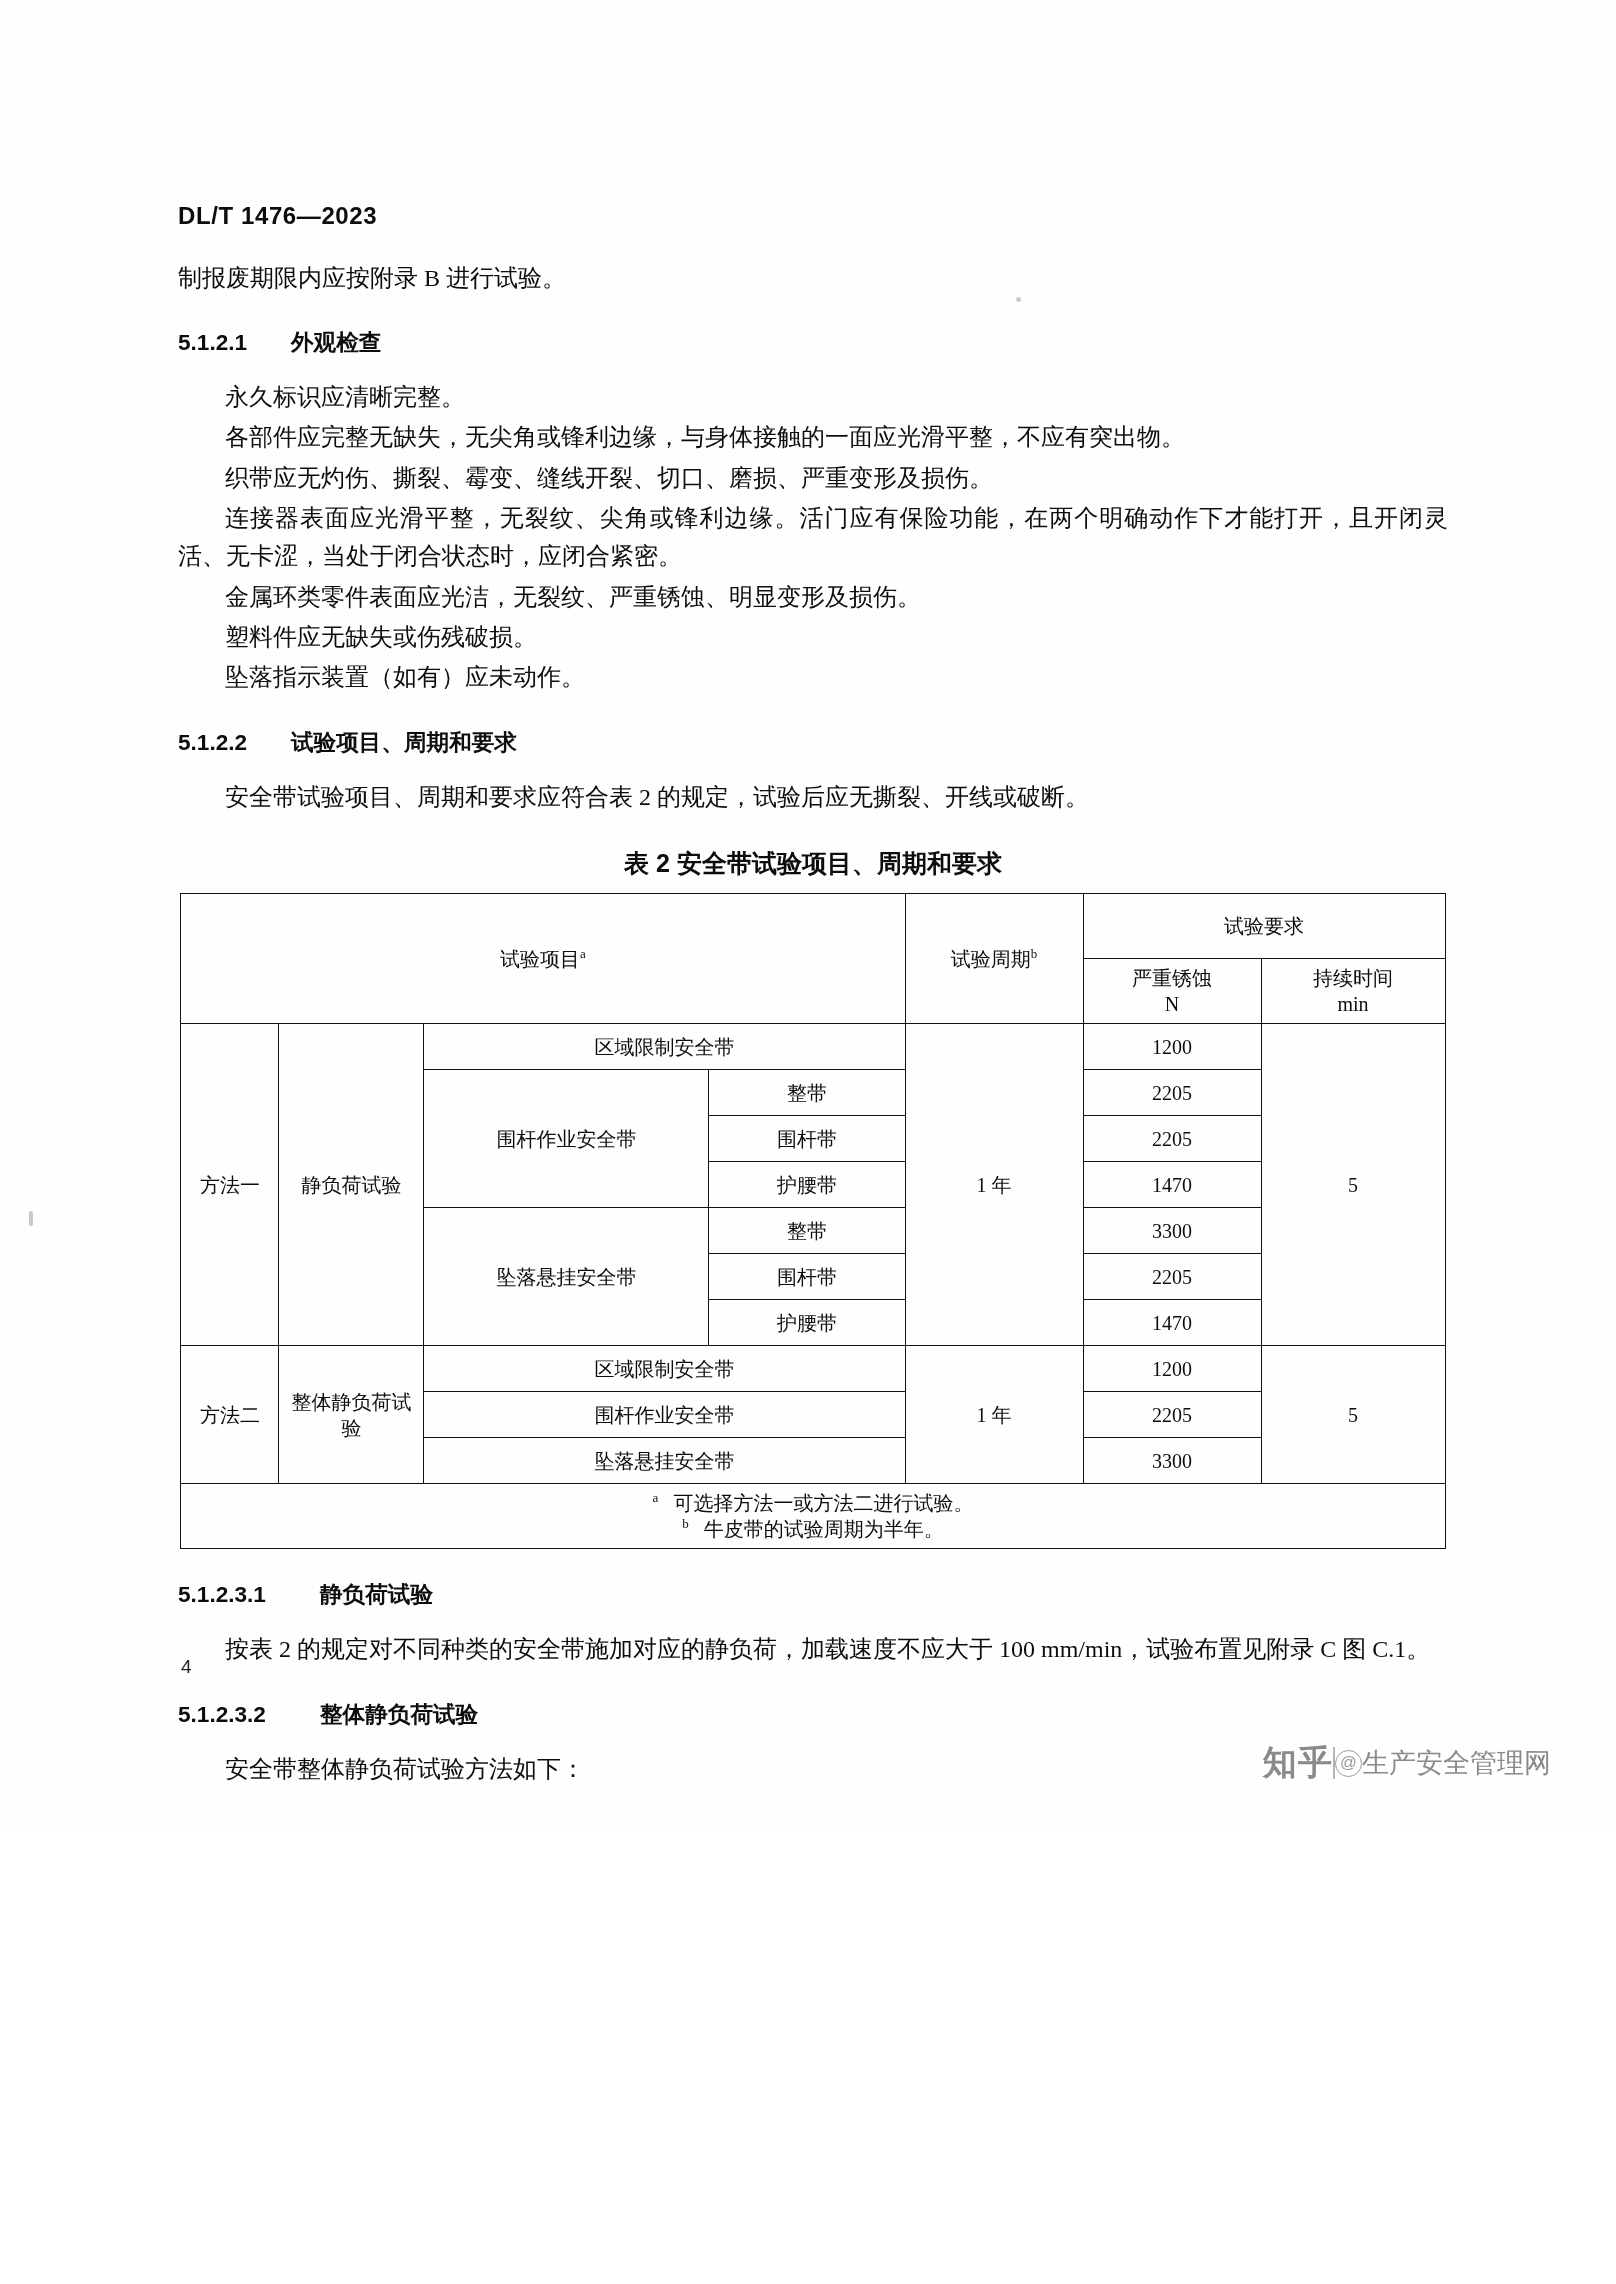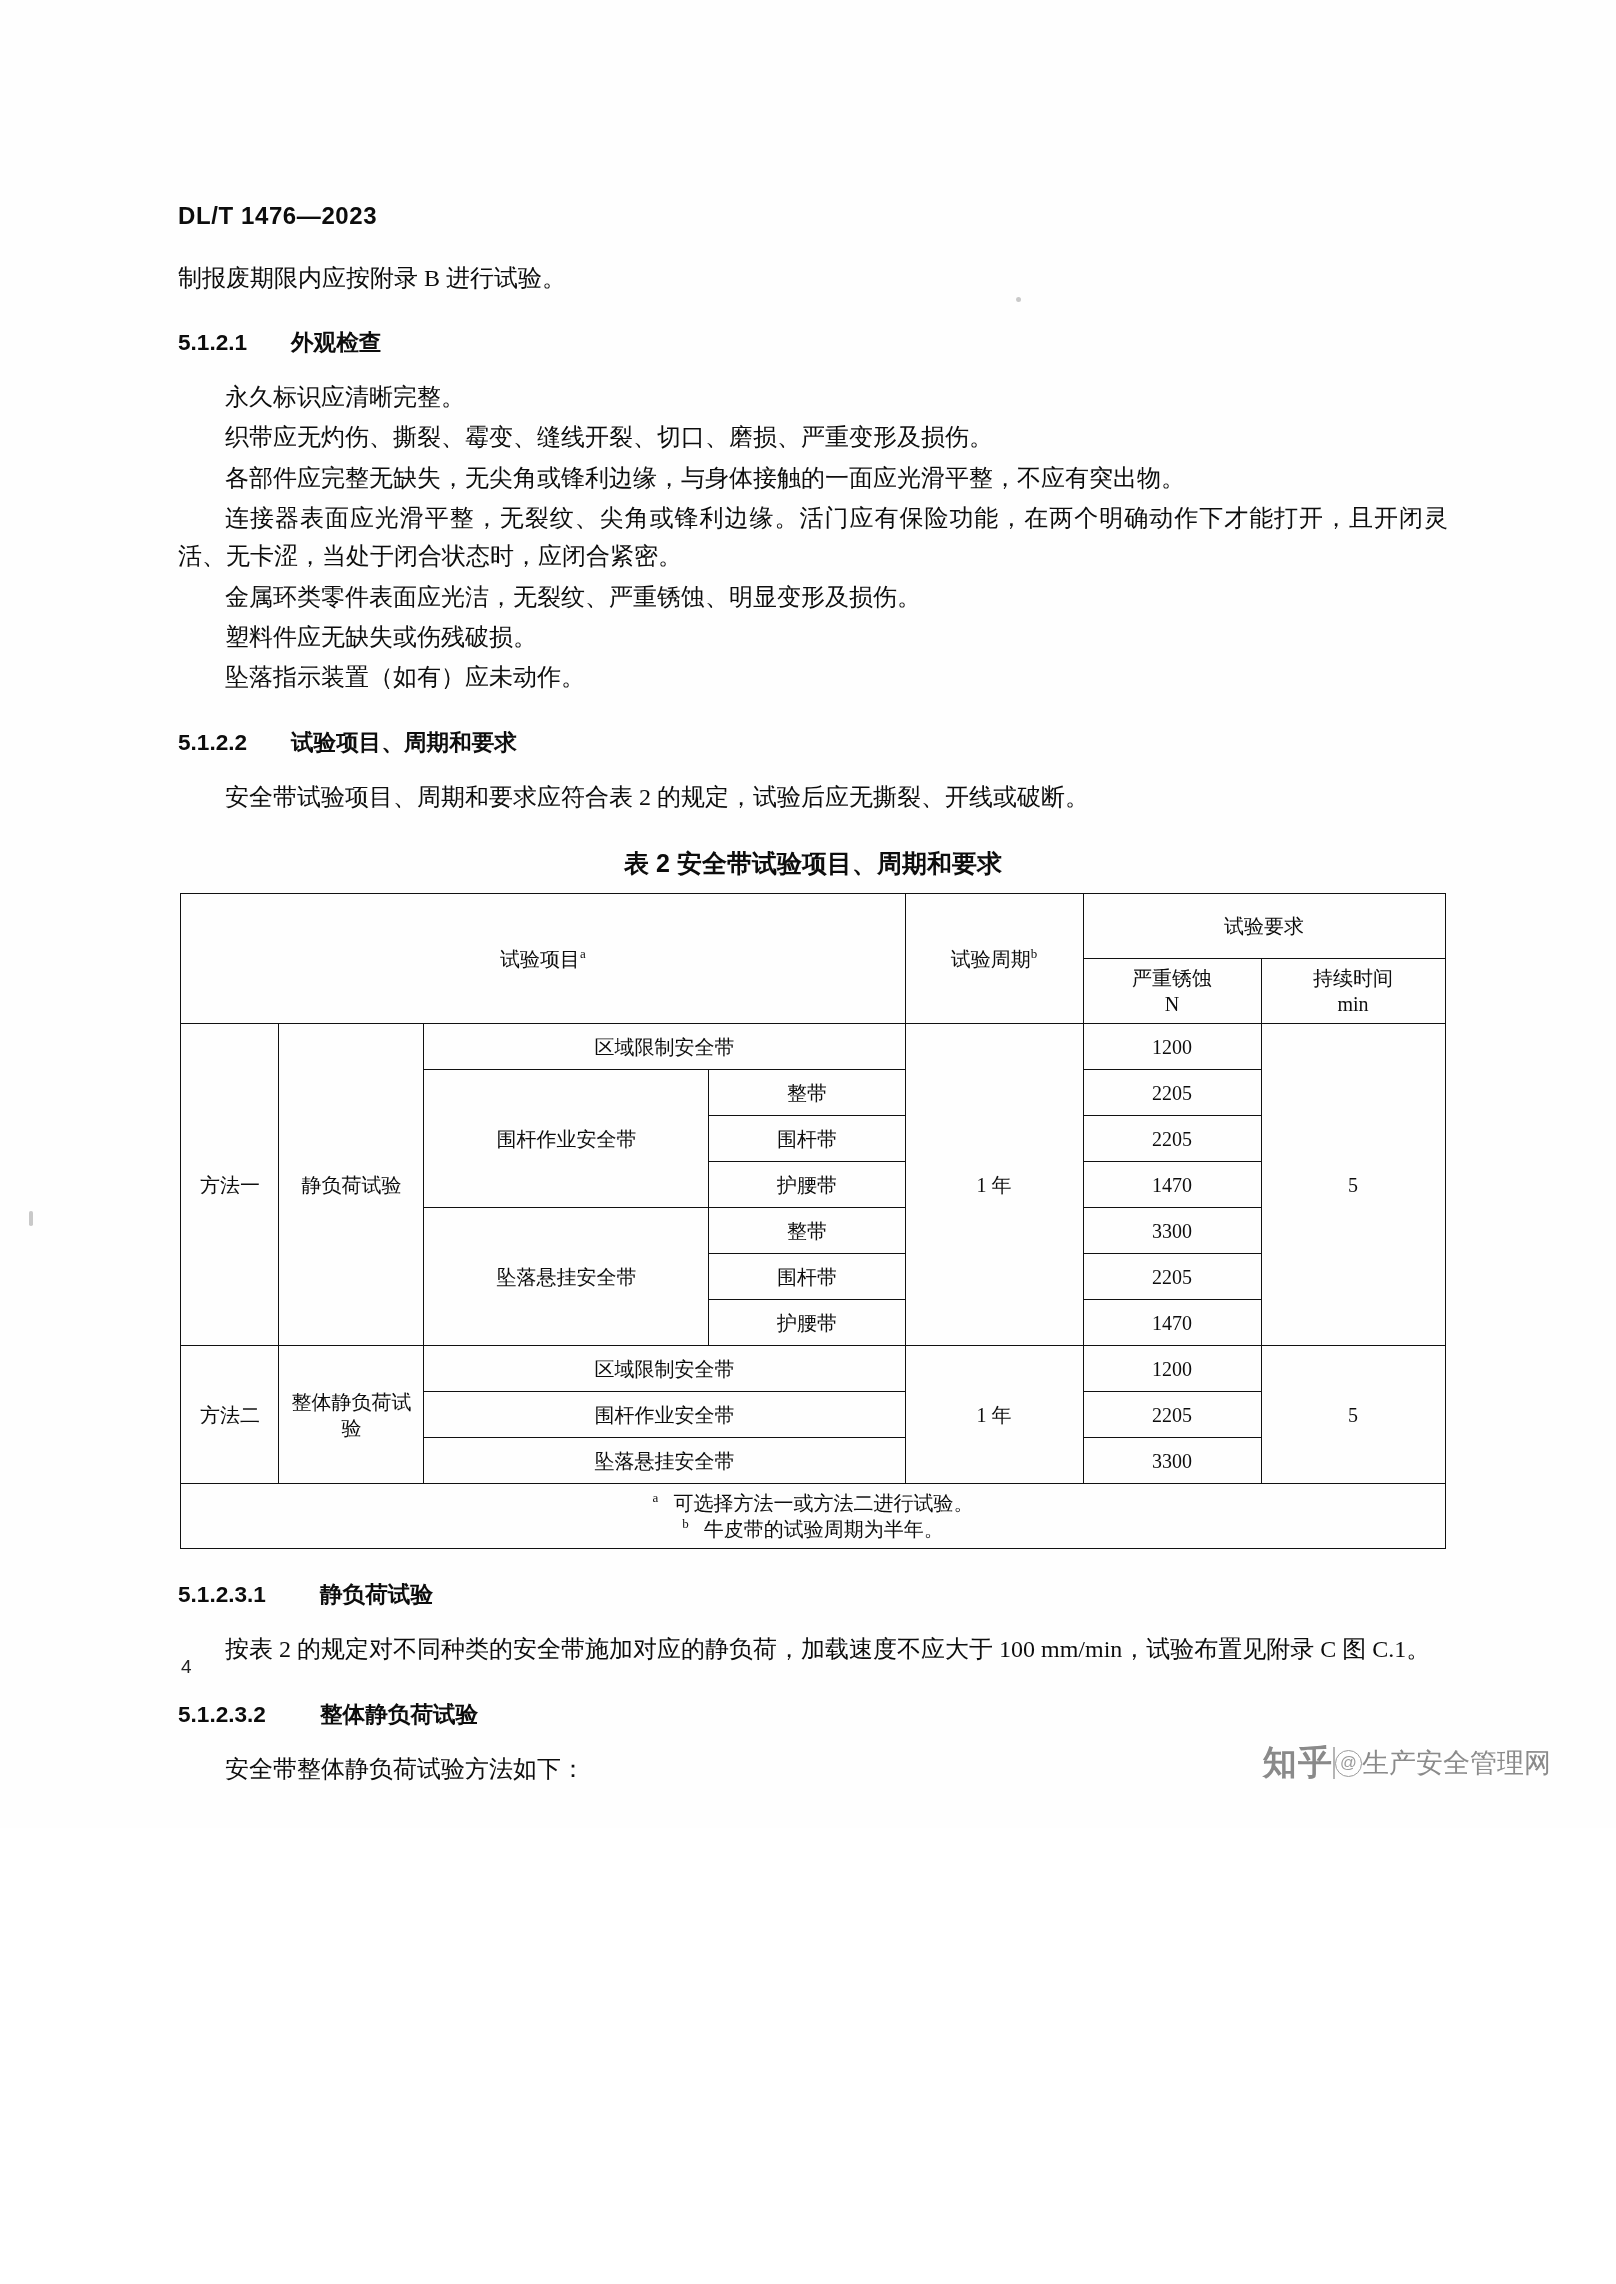--- a/index.html
+++ b/index.html
@@ -138,22 +138,22 @@
 
     <p class="para">制报废期限内应按附录 B 进行试验。</p>
 
 
     <div class="heading l4">
       <span class="num">5.1.2.1</span><span>外观检查</span>
     </div>
 
     <div class="block-lines">
       <p class="para indent">永久标识应清晰完整。</p>
+      <p class="para indent">各部件应完整无缺失，无尖角或锋利边缘，与身体接触的一面应光滑平整，不应有突出物。</p>
       <p class="para indent">织带应无灼伤、撕裂、霉变、缝线开裂、切口、磨损、严重变形及损伤。</p>
-      <p class="para indent">各部件应完整无缺失，无尖角或锋利边缘，与身体接触的一面应光滑平整，不应有突出物。</p>
       <p class="para hang">连接器表面应光滑平整，无裂纹、尖角或锋利边缘。活门应有保险功能，在两个明确动作下才能打开，且开闭灵活、无卡涩，当处于闭合状态时，应闭合紧密。</p>
       <p class="para indent">金属环类零件表面应光洁，无裂纹、严重锈蚀、明显变形及损伤。</p>
       <p class="para indent">塑料件应无缺失或伤残破损。</p>
       <p class="para indent">坠落指示装置（如有）应未动作。</p>
     </div>
 
     <div class="heading l4">
       <span class="num">5.1.2.2</span><span>试验项目、周期和要求</span>
     </div>
 

